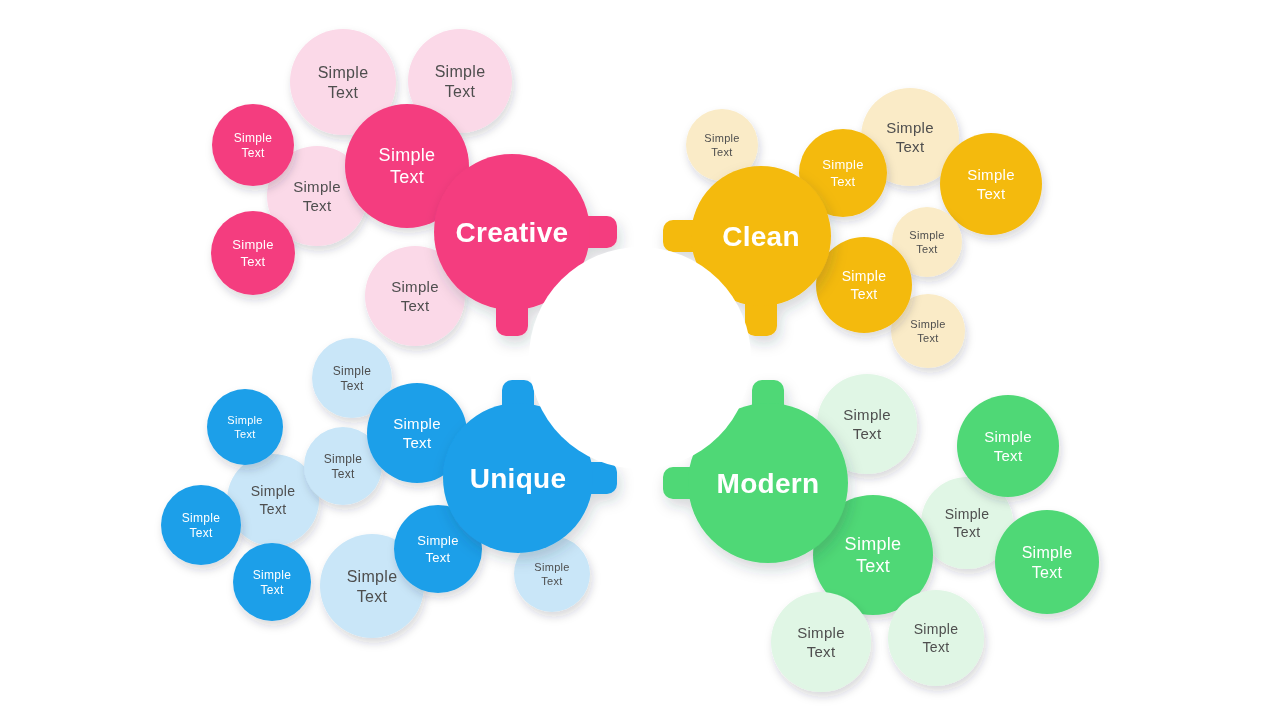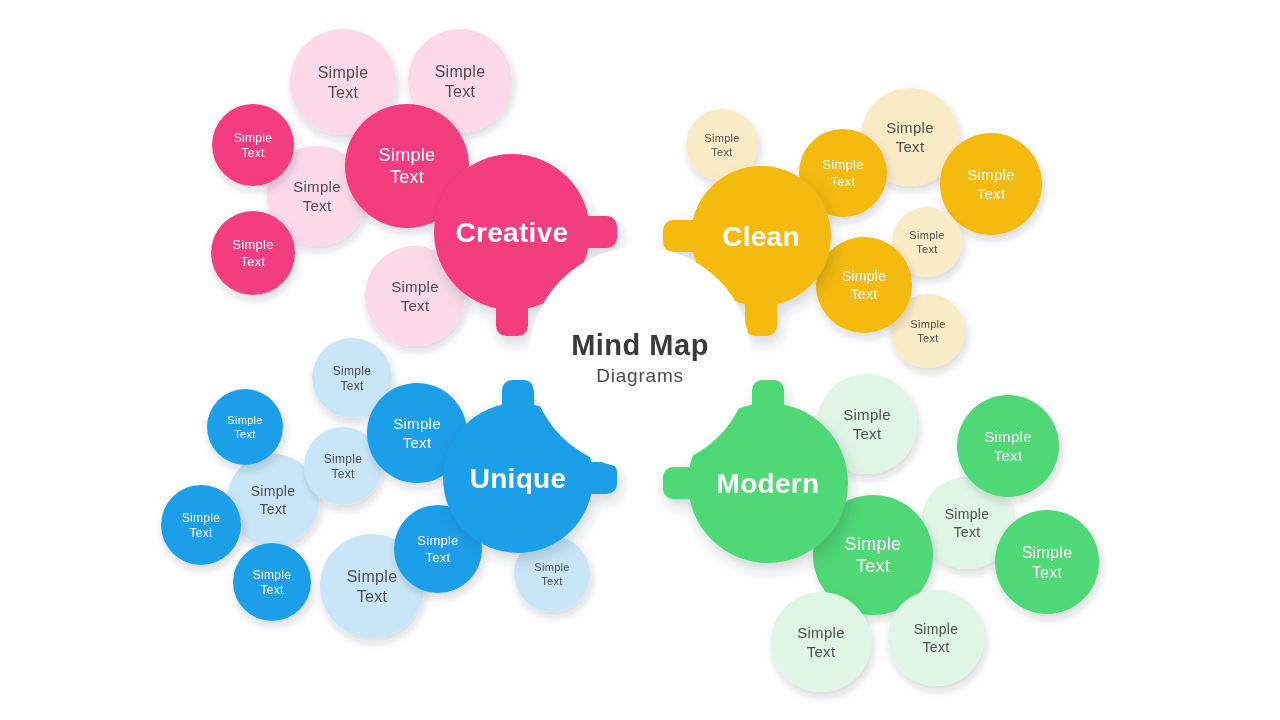--- a/index.html
+++ b/index.html
@@ -206,17 +206,13 @@
             <rect x="663" y="467" width="105" height="32" rx="10" fill="#4FD876"></rect>
             <rect x="752" y="380" width="32" height="103" rx="10" fill="#4FD876"></rect>
             <circle cx="768" cy="483" r="80" fill="#4FD876"></circle>
           </g>
           <text x="768" y="493" text-anchor="middle" font-size="28" font-weight="800" fill="#ffffff" letter-spacing="0.5">Modern</text>
         </g>
       </g>
     <circle id="center-circle" fill="#ffffff" cx="640" cy="358" r="111"></circle>
   </svg>
 
-  <div class="center-title">
-    <div class="main-title">Mind Map</div>
-    <div class="sub-title">Diagrams</div>
-  </div>
 </div>
 
 </body></html>

